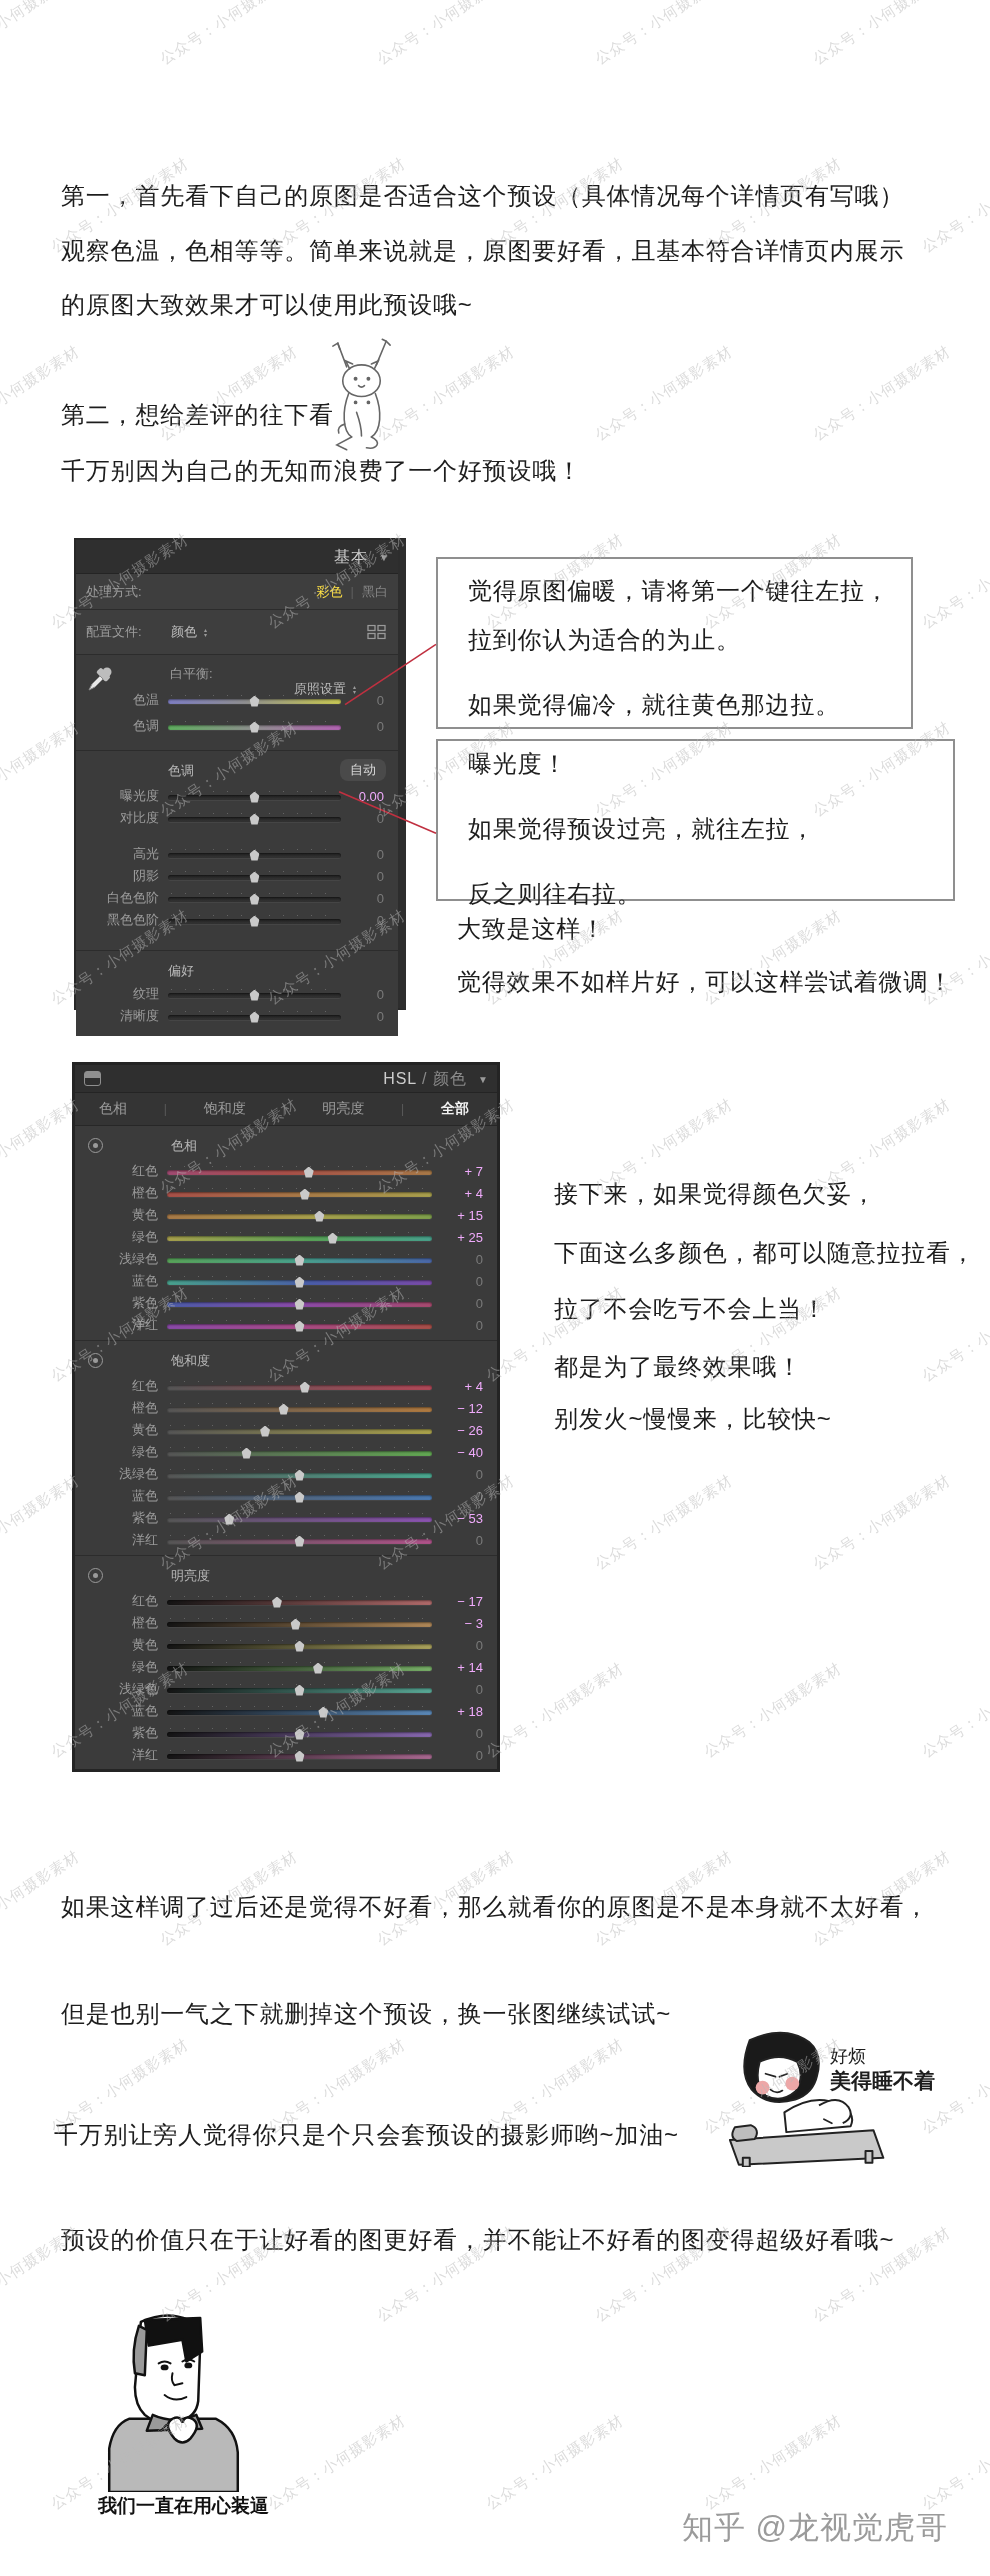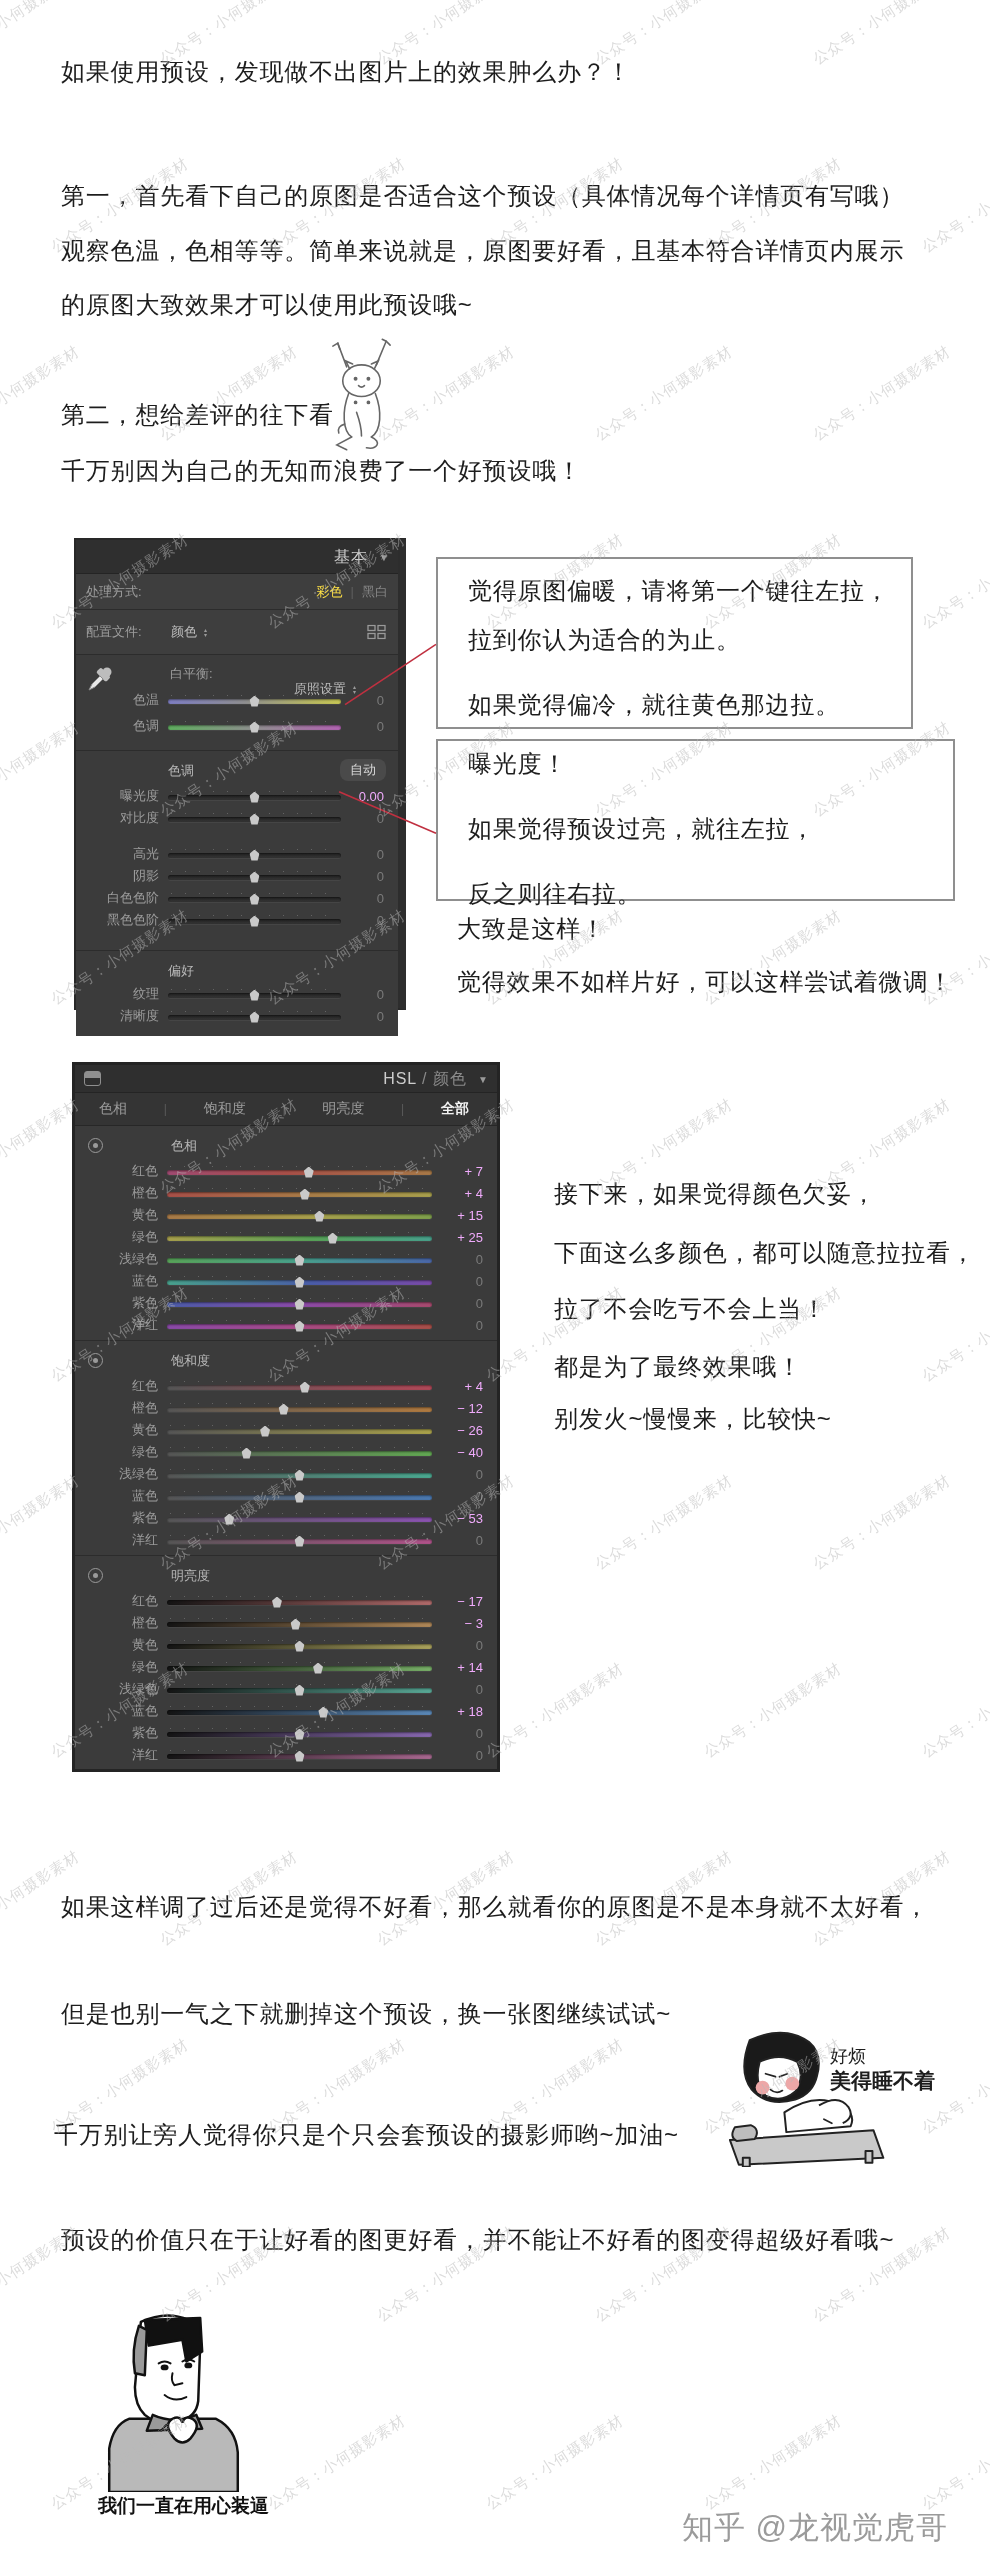--- a/index.html
+++ b/index.html
@@ -198,21 +198,20 @@
       <div class="wm" style="left: 366px; top: 2265px;">公众号：小何摄影素材</div>
       <div class="wm" style="left: 584px; top: 2265px;">公众号：小何摄影素材</div>
       <div class="wm" style="left: 802px; top: 2265px;">公众号：小何摄影素材</div>
       <div class="wm" style="left: 40px; top: 2453px;">公众号：小何摄影素材</div>
       <div class="wm" style="left: 257px; top: 2453px;">公众号：小何摄影素材</div>
       <div class="wm" style="left: 475px; top: 2453px;">公众号：小何摄影素材</div>
       <div class="wm" style="left: 693px; top: 2453px;">公众号：小何摄影素材</div>
       <div class="wm" style="left: 911px; top: 2453px;">公众号：小何摄影素材</div>
     </div>
 
-  <p class="txt" style="left:61px;top:56px">如果使用预设，发现做不出图片上的效果肿么办？！</p>
   <p class="txt" style="left:61px;top:180px">第一，首先看下自己的原图是否适合这个预设（具体情况每个详情页有写哦）</p>
   <p class="txt" style="left:61px;top:235px">观察色温，色相等等。简单来说就是，原图要好看，且基本符合详情页内展示</p>
   <p class="txt" style="left:61px;top:289px">的原图大致效果才可以使用此预设哦~</p>
   <p class="txt" style="left:61px;top:399px">第二，想给差评的往下看</p>
   <p class="txt" style="left:61px;top:455px">千万别因为自己的无知而浪费了一个好预设哦！</p>
 
   <svg class="sketch" style="left:323px;top:337px" width="77" height="117" viewBox="0 0 78 118">
     <g fill="none" stroke="#666" stroke-width="1.6" stroke-linecap="round">
       <path d="M15,6 L24,30"></path>
         <path d="M10,9 L15,6 L17,12"></path>

